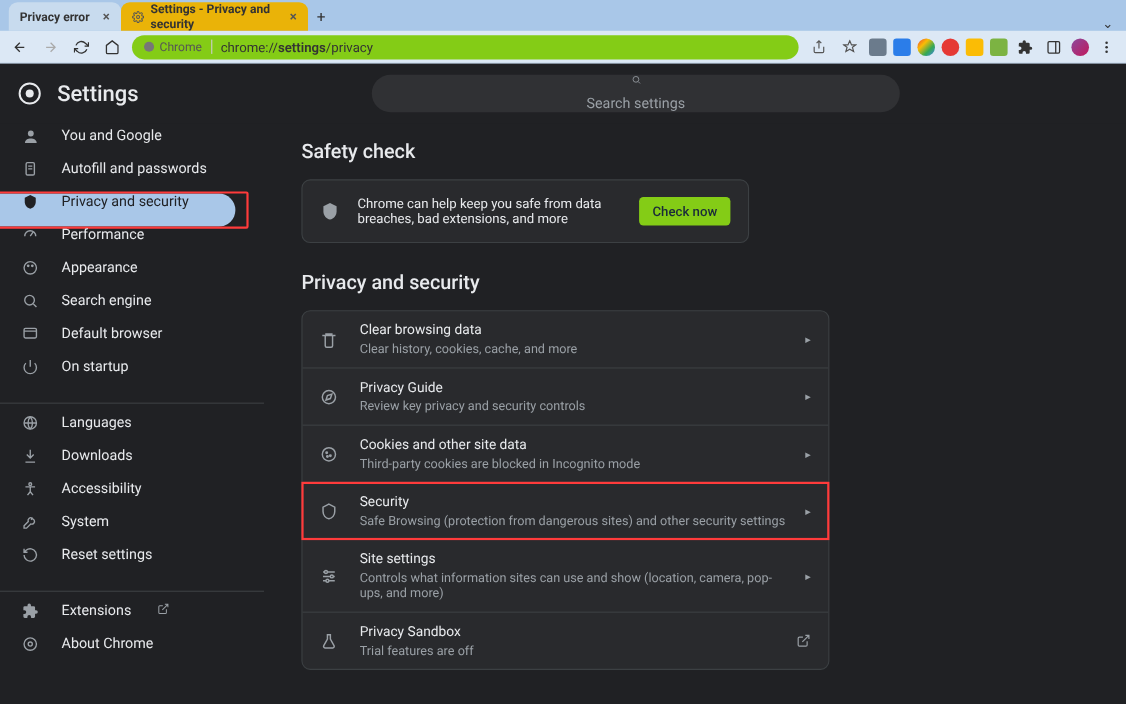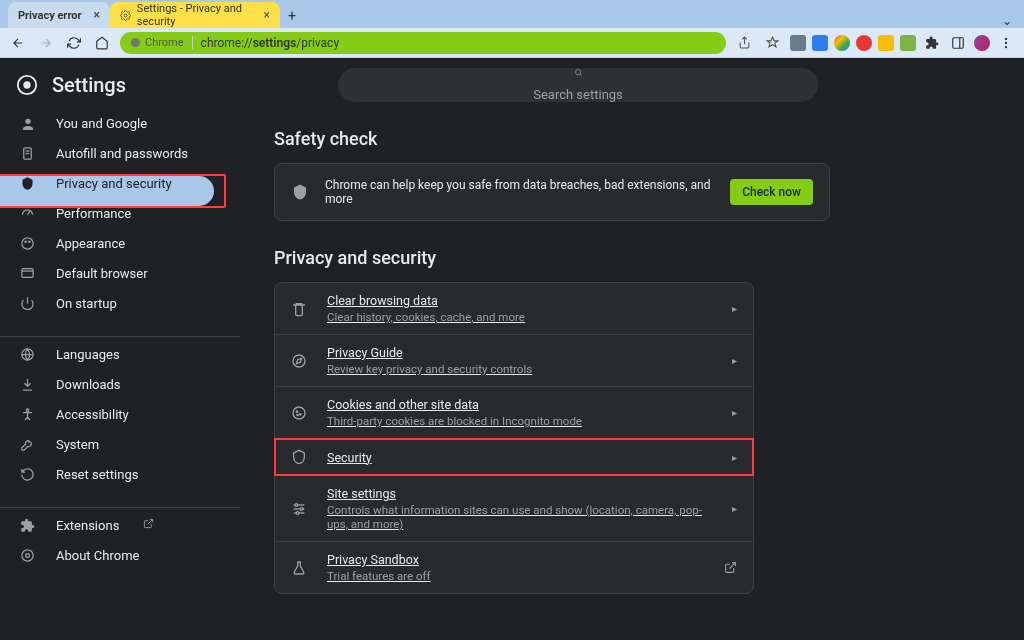--- a/index.html
+++ b/index.html
@@ -2,21 +2,21 @@
 <html><head>
 <meta charset="utf-8">
 <style>
   * { box-sizing: border-box; margin: 0; padding: 0; font-family: "Segoe UI", Roboto, Arial, sans-serif; }
   html,body { width:1024px; height:640px; overflow:hidden; background:#202124; color:#e8eaed; }
   
   .chrome-top { background:#a9c7e8; }
   .tabstrip { height:28px; display:flex; align-items:flex-end; padding-left:8px; gap:0; }
   .tab { height:26px; display:flex; align-items:center; padding:0 10px; font-size:11px; color:#333; border-top-left-radius:8px; border-top-right-radius:8px; max-width:170px; gap:6px;}
   .tab.inactive { background:#c8dbee;font-weight:bold; }
-  .tab.active { background:#fde047; }
+  .tab.active { background:#eab308;font-weight:bold; }
   .tab .close { font-size:12px; color:#555;}
   .tab .favicon { width:12px;height:12px; display:flex;align-items:center;justify-content:center; }
   .newtab { width:24px;height:24px; display:flex;align-items:center;justify-content:center;color:#333;font-size:14px;}
   .tabstrip-right { margin-left:auto; padding-right:12px; color:#333; font-size:12px;}
   .toolbar { height:30px; background:#dce8f5; display:flex; align-items:center; padding:0 8px; gap:8px; border-bottom:1px solid #b7cbe0;}
   .tbtn { width:20px;height:20px;display:flex;align-items:center;justify-content:center;color:#444;}
   .tbtn.disabled{color:#9aa;}
   .omnibox { flex:1; height:22px; background:#84cc16; border-radius:12px; display:flex; align-items:center; padding:0 10px; font-size:12px; color:#333; gap:8px;}
   .omnibox .lockchip{ color:#555; font-size:11px; display:flex; align-items:center; gap:4px; border-right:1px solid #ccc; padding-right:8px;}
   .omni-path .bold{font-weight:600;}
@@ -33,30 +33,30 @@
   .sidelist { padding-top:4px;}
   .sideitem { height:30px; display:flex; padding-left:20px; gap:18px; font-size:13px; color:#e8eaed; border-radius:0 15px 15px 0; margin-right:26px; position:relative;}
   .sideitem .si-icon { width:18px; text-align:center; color:#9aa0a6; font-size:14px;}
   .sideitem.active { background:#a9c7e8; color:#202124;}
   .sideitem.active .si-icon{color:#202124;}
   .highlight-red { position:absolute; inset:-2px -12px -2px -16px; border:2px solid #ff3b3b; border-radius:2px; pointer-events:none;}
   .divider { height:1px; background:#3c4043; margin:10px 0 10px 0;}
   .extlink{ margin-left:6px; font-size:11px; color:#9aa0a6;}
   .main { flex:1; padding:70px 0 0 34px; overflow:auto;}
   .section-title { font-size:18px; font-weight:500; color:#e8eaed; margin-bottom:14px;}
-  .card { width:556px; background:#292a2d; border-radius:8px; border:1px solid #3c4043; }
+  .card { width:407px; background:#292a2d; border-radius:8px; border:1px solid #3c4043; }
   .safety-row{ display:flex; align-items:center; padding:14px 16px; gap:16px;}
   .safety-row .txt{ flex:1; font-size:12px; color:#e8eaed;}
   .chkbtn { background:#84cc16; color:#1a2a3a; font-size:12px; font-weight:500; border:none; border-radius:4px; padding:6px 12px;}
   .spacer{height:26px;}
   .listcard{ width:480px; background:#292a2d; border-radius:8px; border:1px solid #3c4043;}
   .row { display:flex; align-items:center; padding:10px 16px; gap:18px; border-bottom:1px solid #3c4043; position:relative;}
   .row:last-child{border-bottom:none;}
   .row .ric { width:18px; color:#9aa0a6; font-size:15px; text-align:center;}
-  .row .body { flex:1;text-decoration:underline;}
+  .row .body { flex:1;}
   .row .rt { font-size:12.5px; color:#e8eaed;}
   .row .rs { font-size:11.5px; color:#9aa0a6; margin-top:2px;}
   .row .arrow{ color:#9aa0a6; font-size:10px;}
   .row.redbox::after{ content:""; position:absolute; inset:-1px; border:2px solid #ff3b3b; pointer-events:none;}
   svg{display:block;}
 </style>
 </head>
 <body>
 
 <div class="chrome-top">
@@ -218,20 +218,29 @@
               <circle cx="12" cy="12" r="9"></circle>
               <circle cx="9" cy="9" r="1" fill="currentColor"></circle>
               <circle cx="15" cy="9" r="1" fill="currentColor"></circle>
             </svg>
           </span>
         <span>Appearance</span>
       </div>
       <div class="sideitem">
         <span class="si-icon">
             <svg width="15" height="15" viewBox="0 0 24 24" fill="none" stroke="currentColor" stroke-width="2">
+              <circle cx="11" cy="11" r="7"></circle>
+              <line x1="21" y1="21" x2="16.6" y2="16.6"></line>
+            </svg>
+          </span>
+        <span>Search engine</span>
+      </div>
+      <div class="sideitem">
+        <span class="si-icon">
+            <svg width="15" height="15" viewBox="0 0 24 24" fill="none" stroke="currentColor" stroke-width="2">
               <rect x="3" y="4" width="18" height="14" rx="2"></rect>
               <line x1="3" y1="8" x2="21" y2="8"></line>
             </svg>
           </span>
         <span>Default browser</span>
       </div>
       <div class="sideitem">
         <span class="si-icon">
             <svg width="15" height="15" viewBox="0 0 24 24" fill="none" stroke="currentColor" stroke-width="2">
               <path d="M18.4 6.6a9 9 0 1 1-12.8 0M12 2v10"></path>
@@ -367,20 +376,21 @@
         <span class="arrow">▸</span>
       </div>
       <div class="row redbox">
         <span class="ric">
             <svg width="16" height="16" viewBox="0 0 24 24" fill="none" stroke="currentColor" stroke-width="2">
               <path d="M12 2l8 4v6c0 5-3.4 9.3-8 10-4.6-.7-8-5-8-10V6l8-4z"></path>
             </svg>
           </span>
         <div class="body">
             <div class="rt">Security</div>
+            <div class="rs">Safe Browsing (protection from dangerous sites) and other security settings</div>
           </div>
         <span class="arrow">▸</span>
       </div>
       <div class="row">
         <span class="ric">
             <svg width="16" height="16" viewBox="0 0 24 24" fill="none" stroke="currentColor" stroke-width="2">
               <line x1="4" y1="6" x2="20" y2="6"></line>
               <line x1="4" y1="12" x2="20" y2="12"></line>
               <line x1="4" y1="18" x2="20" y2="18"></line>
               <circle cx="8" cy="6" r="2" fill="#292a2d"></circle>

